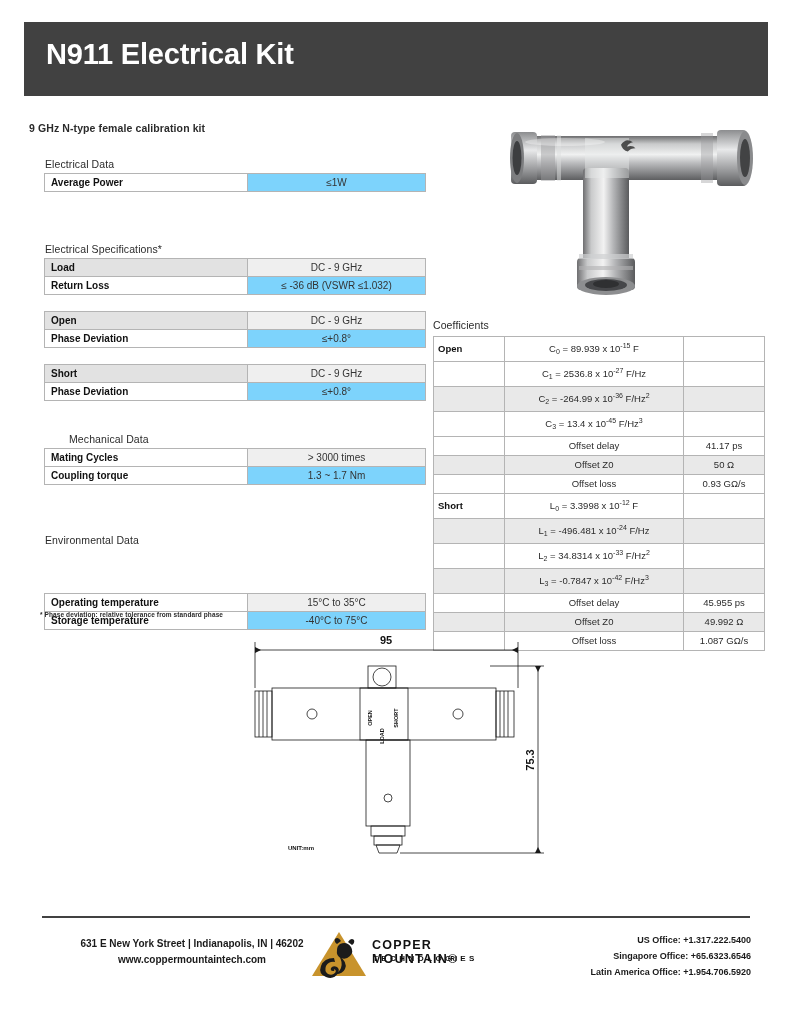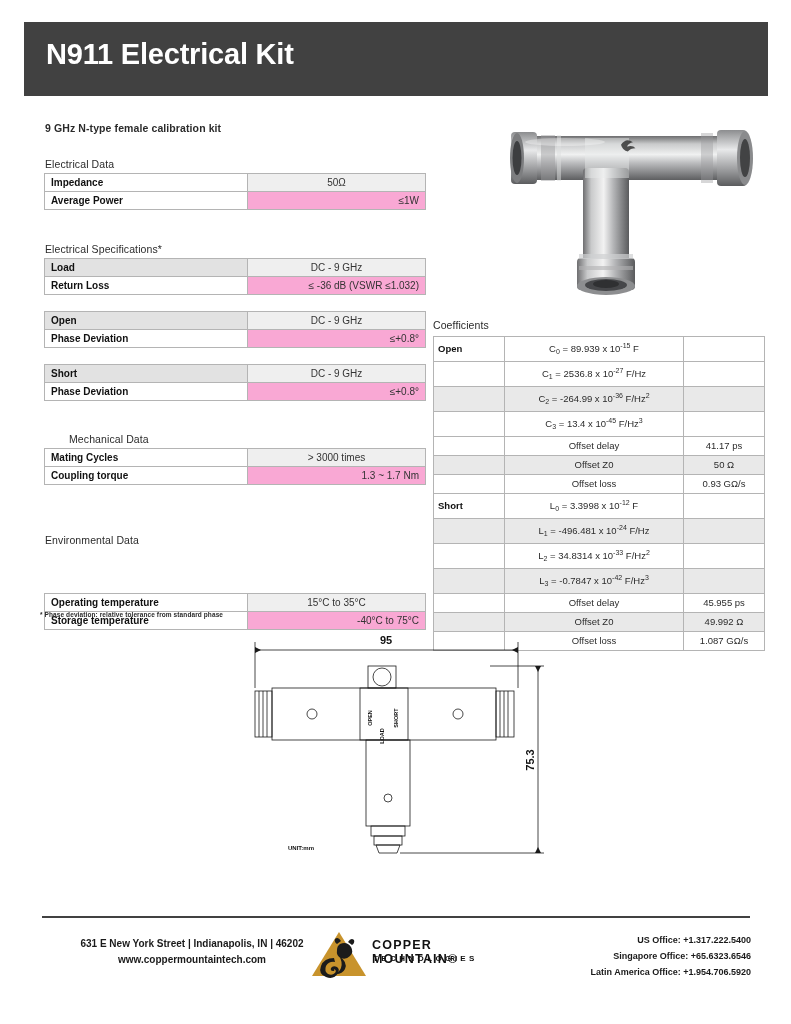--- a/index.html
+++ b/index.html
@@ -18,21 +18,21 @@
     position:absolute;left:24px;top:22px;
     width:744px;height:74px;
     background:#414141;
   }
   .header-title{
     position:absolute;left:46px;top:38px;
     font-size:29px;font-weight:bold;color:#ffffff;
     letter-spacing:-0.2px;
   }
   .subtitle{
-    position:absolute;left:45px;top:122px;
+    position:absolute;left:29px;top:122px;
     font-size:10.5px;font-weight:bold;color:#2b2b2b;
     letter-spacing:0.1px;
   }
 
   
   .caption{
     position:absolute;
     font-size:10.5px;color:#2b2b2b;letter-spacing:0.1px;
   }
 
@@ -52,21 +52,21 @@
     background:#ffffff;
     white-space:nowrap;
   }
   .tbl td.lbl.shade{background:#e2e2e2;}
   .tbl td.val{
     width:165px;
     text-align:center;
     color:#333;
     background:#efefef;
   }
-  .tbl td.val.white{background:#f9a8d4;text-align:right;}
+  .tbl td.val.white{background:#7dd3fc;}
 
   
   .coef{position:absolute;left:433px;top:336px;border-collapse:collapse;}
   .coef td{
     border:1px solid #b4b4b4;
     height:18px;line-height:18px;
     font-size:9.5px;
     color:#2b2b2b;
     padding:0 4px;
   }
@@ -119,24 +119,20 @@
 
 <div class="page">
 
   <div class="header-band"></div>
   <div class="header-title">N911 Electrical Kit</div>
   <div class="subtitle">9 GHz N-type female calibration kit</div>
 
   <div class="caption" style="left:45px;top:158px;">Electrical Data</div>
   <table class="tbl" style="left:44px;top:173px;">
     <tbody>
-        <tr>
-      <td class="lbl">Impedance</td>
-      <td class="val">50Ω</td>
-    </tr>
     <tr>
       <td class="lbl">Average Power</td>
       <td class="val white">≤1W</td>
     </tr>
   </tbody>
     </table>
 
   <div class="caption" style="left:45px;top:243px;">Electrical Specifications*</div>
   <table class="tbl" style="left:44px;top:258px;">
     <tbody>

